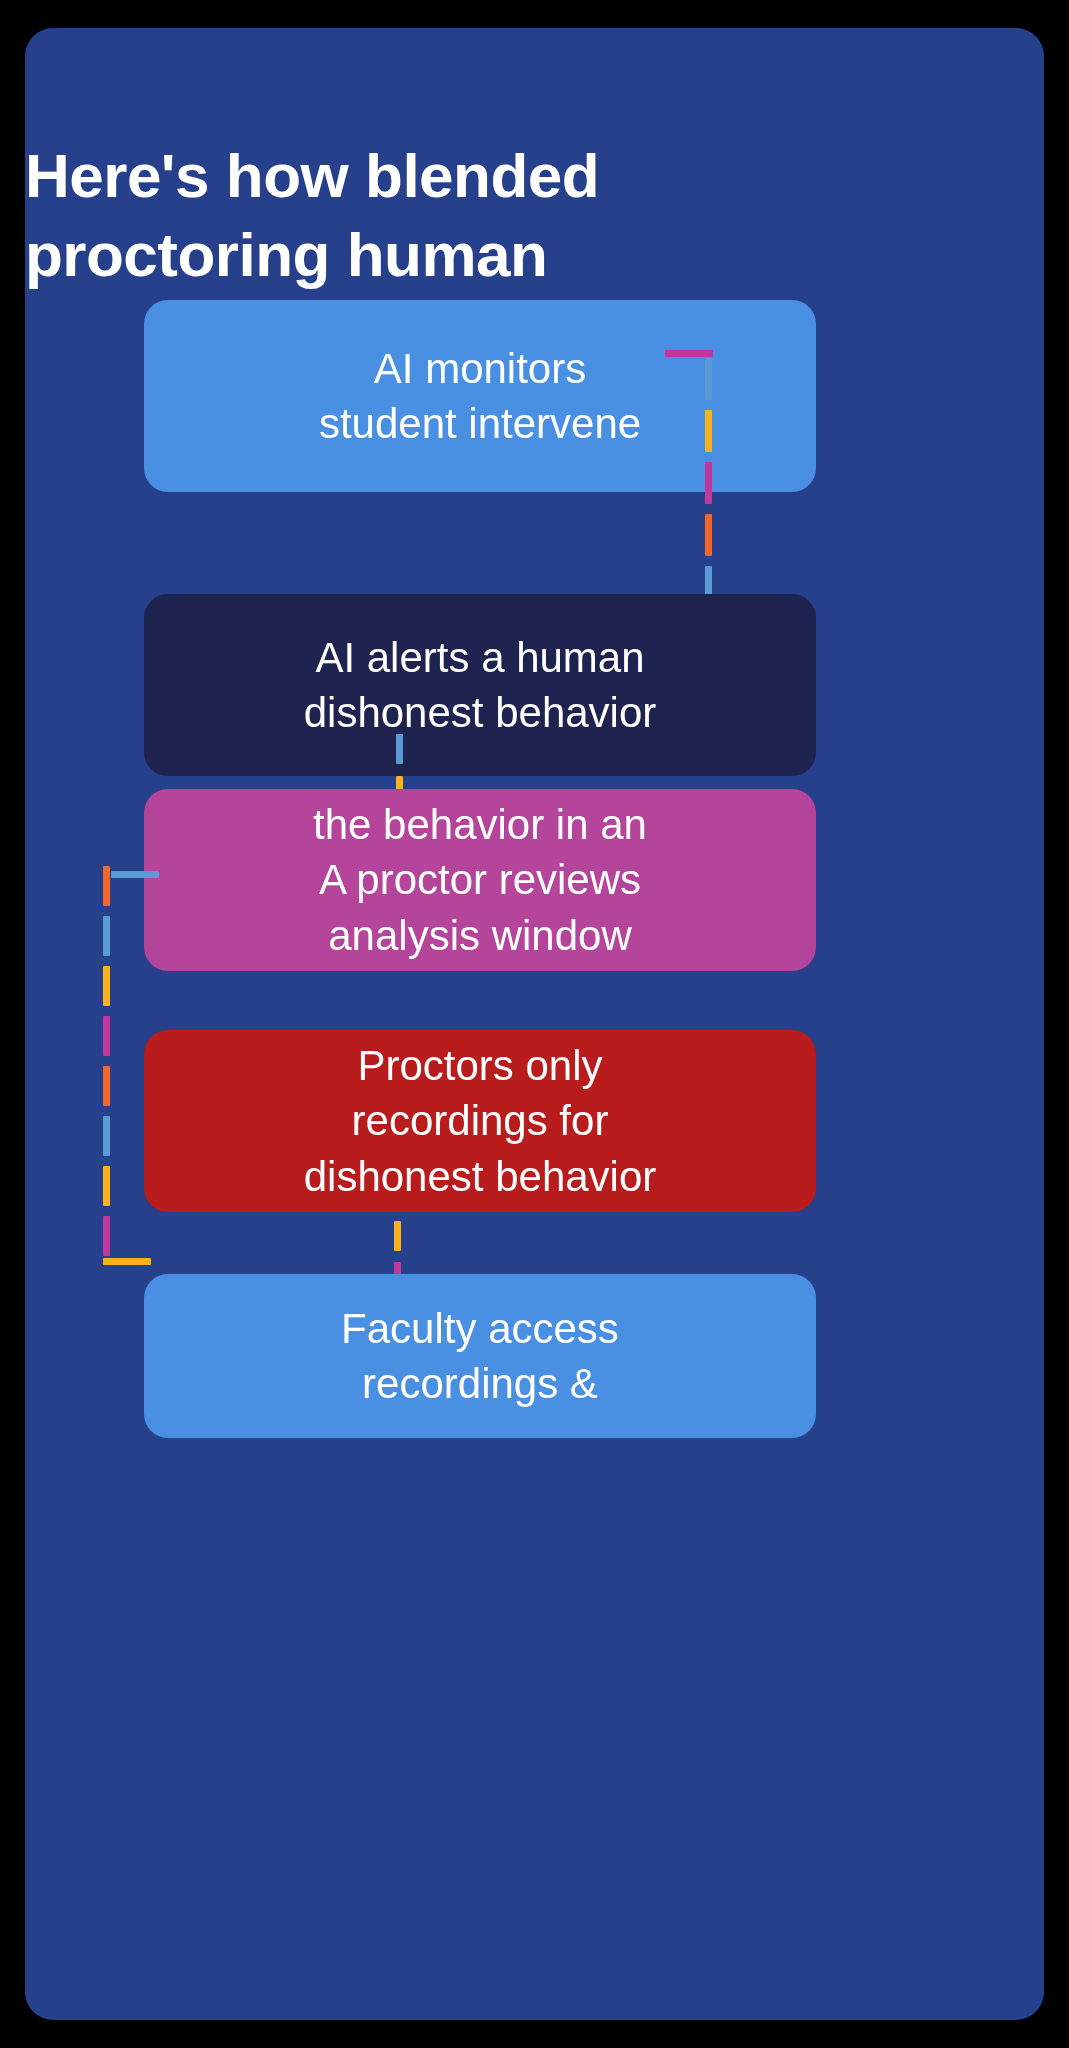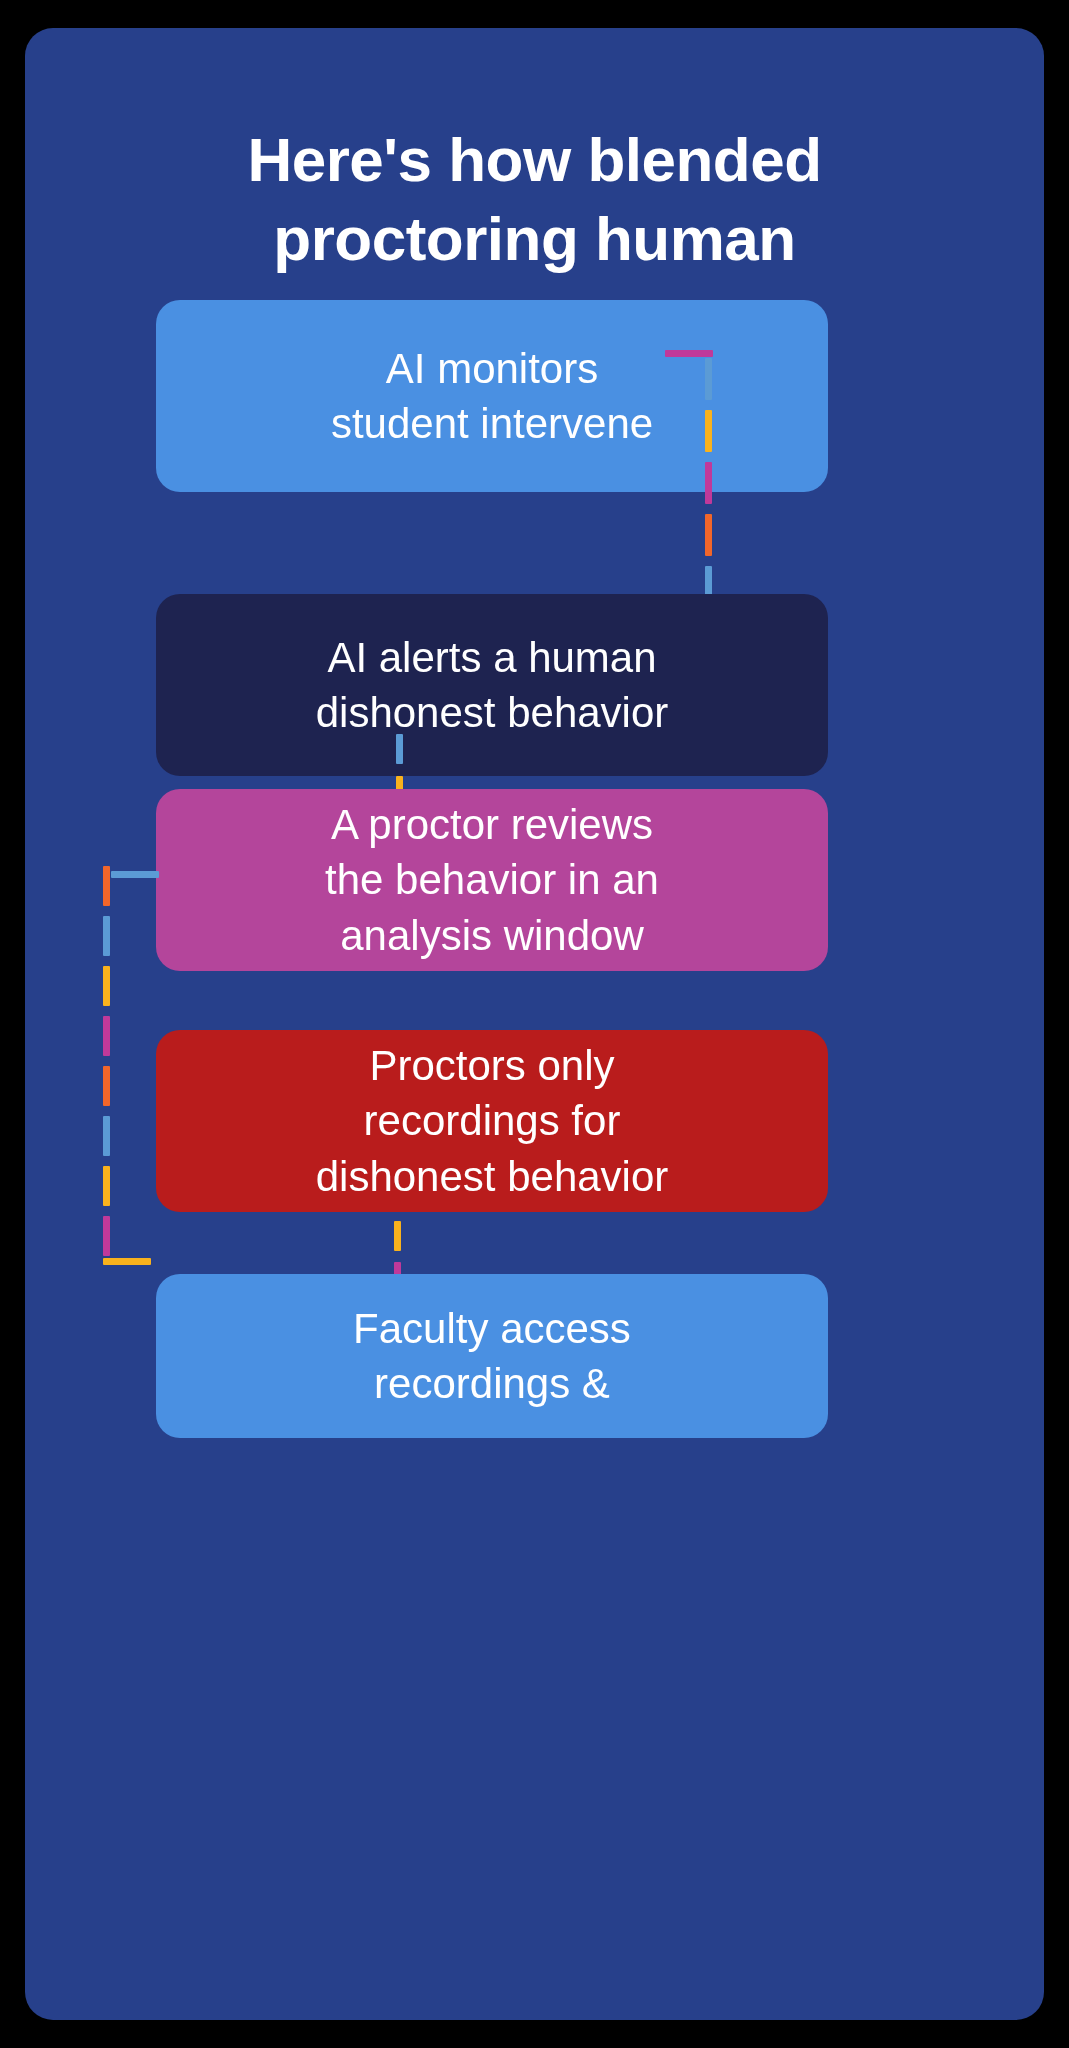--- a/index.html
+++ b/index.html
@@ -25,33 +25,32 @@
     top: 28px;
     width: 1019px;
     height: 1992px;
     background: #27408b;
     border-radius: 28px;
     overflow: hidden;
   }
   #title {
     position: absolute;
     left: 0;
-    top: 92px;
+    top: 108px;
     width: 1019px;
-    text-align: center;
     color: #ffffff;
     font-size: 62px;
     font-weight: bold;
     line-height: 1.28;
     letter-spacing: -0.5px;
     font-family: "Liberation Sans", sans-serif;
   }
   .step-box {
     position: absolute;
-    left: 131px;
+    left: 119px;
     width: 672px;
     border-radius: 24px;
     display: flex;
     align-items: center;
     justify-content: flex-end;
     box-sizing: border-box;
     padding: 20px 34px;
   }
   .step-text {
     width: 100%;
@@ -107,22 +106,22 @@
       </div>
     </div>
 
     <div>
       <div class="dash-v" id="c2v1" style="left: 371px; top: 706px; height: 30px; background: rgb(91, 155, 213);"></div>
       <div class="dash-v" id="c2v2" style="left: 371px; top: 748px; height: 30px; background: rgb(249, 178, 29);"></div>
     </div>
 
     <div class="step-box" id="box3" style="top: 761px; height: 182px; background: rgb(180, 69, 155);">
       <div class="step-text" style="color: rgb(255, 255, 255);">
+        <div>the behavior in an</div>
         <div>A proctor reviews</div>
-        <div>the behavior in an</div>
         <div>analysis window</div>
       </div>
     </div>
 
     <div>
       <div class="dash-h" id="c3h1" style="left: 86px; top: 843px; width: 48px; background: rgb(91, 155, 213);"></div>
       <div class="dash-v" id="c3v1" style="left: 78px; top: 838px; height: 40px; background: rgb(242, 102, 42);"></div>
       <div class="dash-v" id="c3v2" style="left: 78px; top: 888px; height: 40px; background: rgb(91, 155, 213);"></div>
       <div class="dash-v" id="c3v3" style="left: 78px; top: 938px; height: 40px; background: rgb(249, 178, 29);"></div>
       <div class="dash-v" id="c3v4" style="left: 78px; top: 988px; height: 40px; background: rgb(192, 57, 154);"></div>

